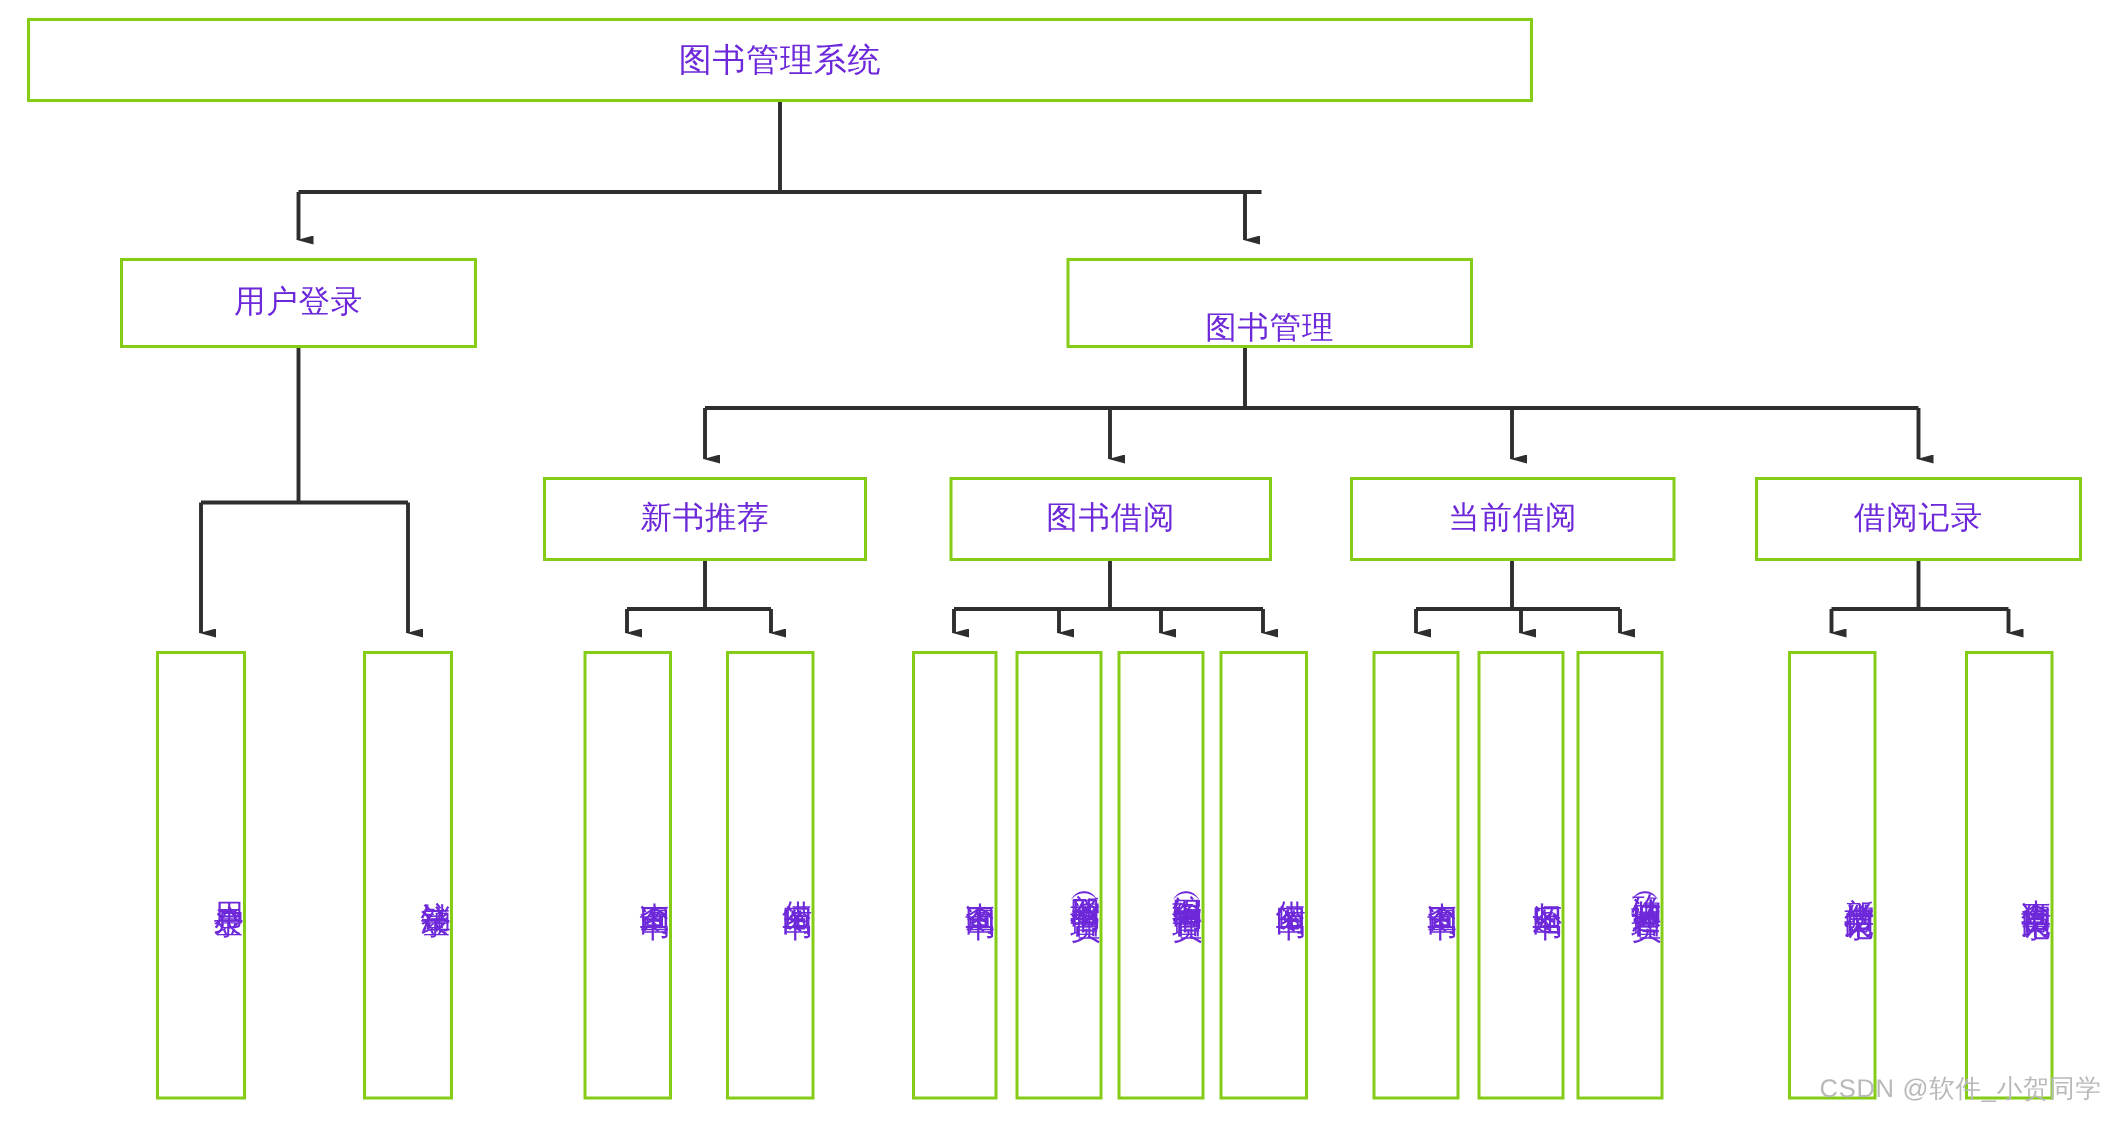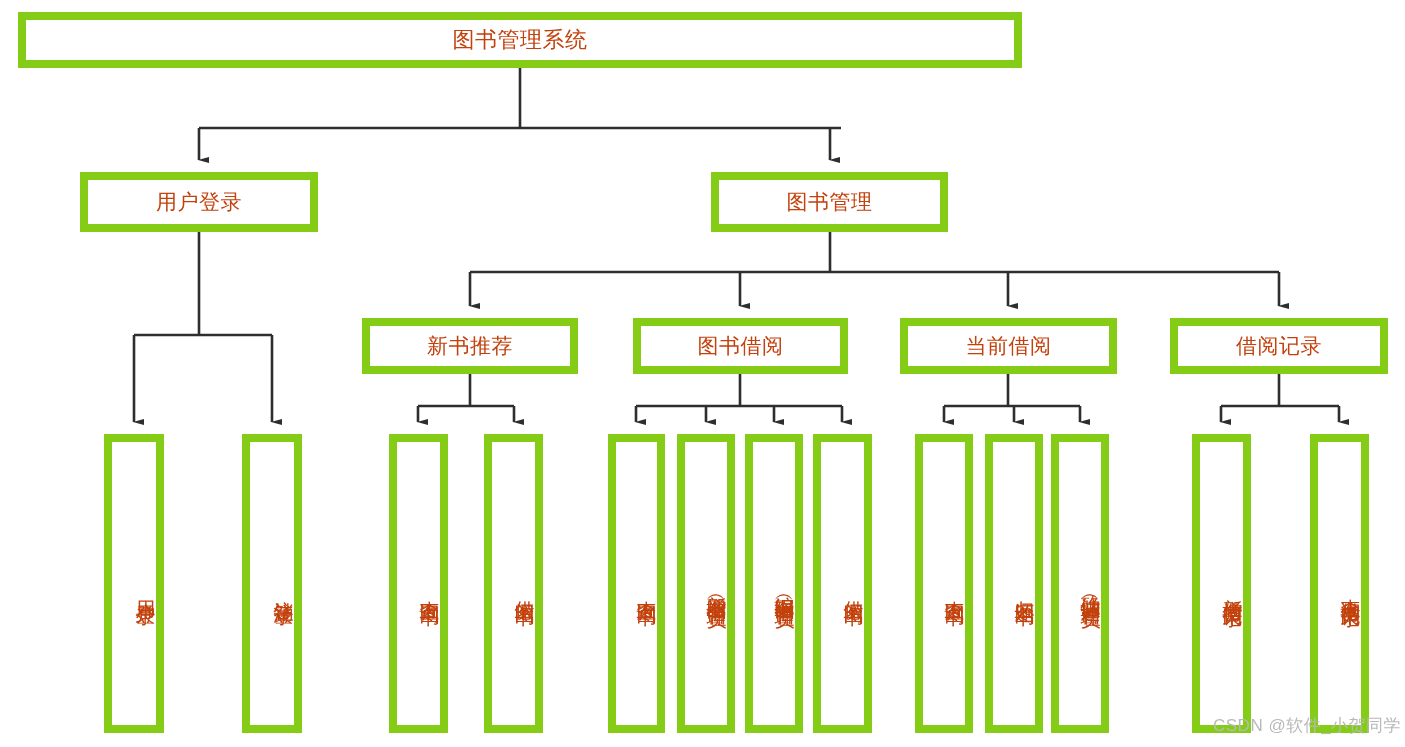--- a/index.html
+++ b/index.html
@@ -22,25 +22,25 @@
     left: 0;
     top: 0;
     width: 1405px;
     height: 747px;
     pointer-events: none;
   }
   .node {
     position: absolute;
     box-sizing: border-box;
     background: #ffffff;
-    border: 8px solid #84cc16;
+    border: 2px solid #84cc16;
     display: flex;
     align-items: center;
     justify-content: center;
-    color: #c2410c;
+    color: #6d28d9;
   }
   .node.horiz {
     font-size: 21px;
     letter-spacing: 0.5px;
     line-height: 1.1;
   }
   .node.root {
     font-size: 22px;
   }
   .node.vert {
@@ -133,21 +133,21 @@
     </g>
   </svg>
 
   <div class="node horiz root" id="node-root" style="left: 18px; top: 12px; width: 1004px; height: 56px;">
     <span>图书管理系统</span>
   </div>
 
   <div class="node horiz" id="node-l2-0" style="left: 80px; top: 172px; width: 238px; height: 60px;">
     <span>用户登录</span>
   </div>
-  <div class="node horiz" id="node-l2-1" style="left: 711px; top: 172px; width: 237px; height: 60px;">
+  <div class="node horiz" id="node-l2-1" style="left: 711px; top: 172px; width: 271px; height: 60px; align-items: flex-end;">
     <span>图书管理</span>
   </div>
 
   <div class="node horiz" id="node-l3-0" style="left: 362px; top: 318px; width: 216px; height: 56px;">
     <span>新书推荐</span>
   </div>
   <div class="node horiz" id="node-l3-1" style="left: 633px; top: 318px; width: 215px; height: 56px;">
     <span>图书借阅</span>
   </div>
   <div class="node horiz" id="node-l3-2" style="left: 900px; top: 318px; width: 217px; height: 56px;">

